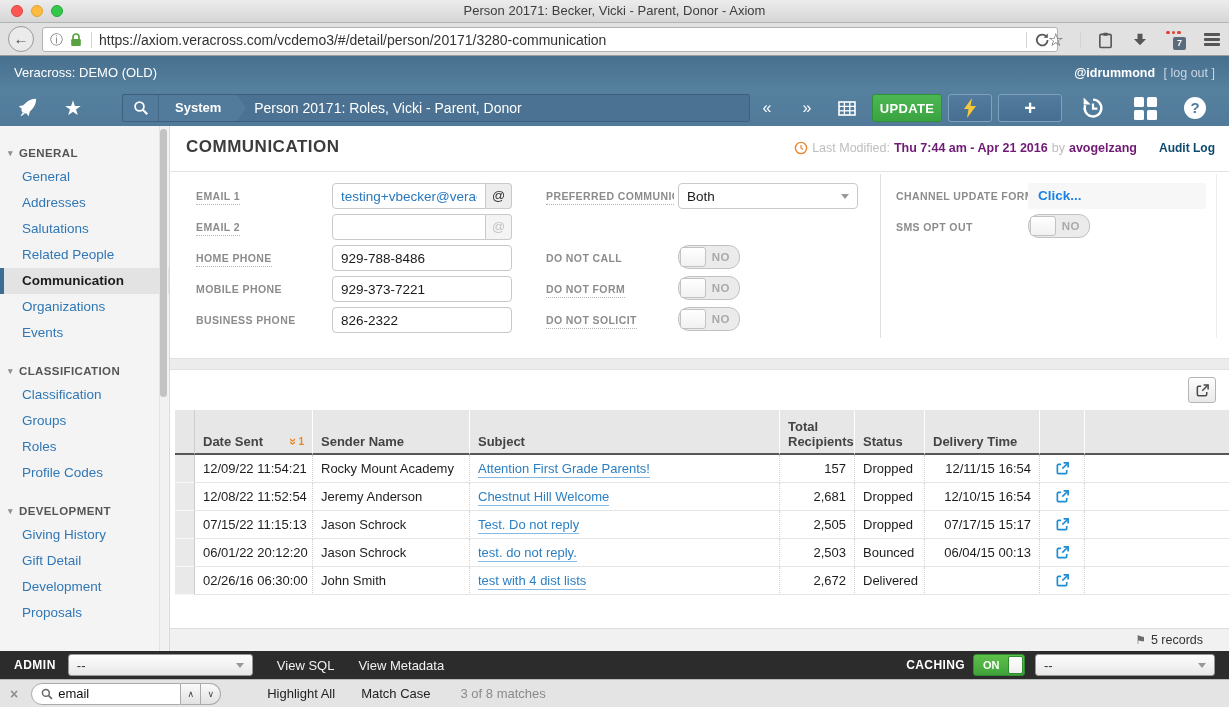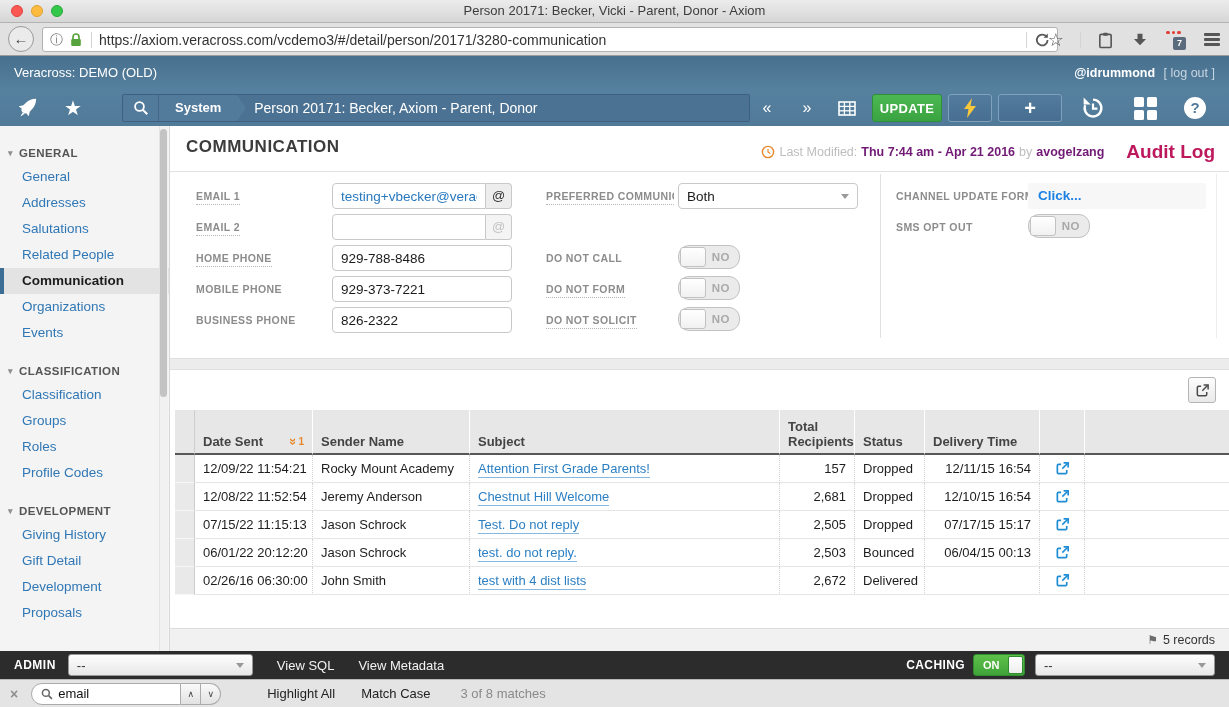--- a/index.html
+++ b/index.html
@@ -65,21 +65,21 @@
   .sb-item { height:26px; line-height:26px; padding-left:22px; font-size:13.5px; color:#3077b5; white-space:nowrap; }
   .sb-item.sel { background:#e3e3e3; border-left:4px solid #3c6d94; padding-left:18px; color:#1c1c1c; font-weight:bold; }
 
   
   .main { position:absolute; top:126px; left:170px; right:0; height:525px; background:#fff; }
   .pagehead { position:absolute; top:0; left:0; right:0; height:46px; border-bottom:1px solid #e2e2e2; }
   .ptitle { position:absolute; left:16px; top:11px; font-size:17px; font-weight:bold; color:#3c3c3c; letter-spacing:.5px; }
   .modrow { position:absolute; right:14px; top:15px; display:flex; align-items:center; font-size:12.5px; }
   .modrow .lt { color:#bdbdbd; margin:0 4px; }
   .modrow .dk { color:#701a75; font-weight:bold; }
-  .auditlog { color:#be185d; font-weight:bold; font-size:19px; margin-left:22px; }
+  .auditlog { color:#0c4a6e; font-weight:bold; font-size:12px; margin-left:22px; }
 
   
   .fr { position:absolute; height:26px; }
   .flabel { font-size:10.5px; font-weight:bold; color:#8c8c8c; letter-spacing:.4px; line-height:26px; white-space:nowrap; }
   .flabel.dotted span { border-bottom:1px dotted #b5b5b5; padding-bottom:2px; }
   .tinput { width:180px; height:26px; border:1px solid #c9c9c9; border-radius:4px; font-size:13.5px; padding:0 8px; color:#1a1a1a; font-family:inherit; background:#fff; }
   .emailwrap { display:flex; width:180px; }
   .emailwrap .tinput { width:154px; border-radius:4px 0 0 4px; }
   .at-addon { width:26px; height:26px; background:#ededed; border:1px solid #c9c9c9; border-left:none; border-radius:0 4px 4px 0; text-align:center; line-height:24px; font-size:13px; color:#333; }
   .at-addon.dim { color:#c3c3c3; background:#f4f4f4; }
@@ -106,21 +106,21 @@
   .sortchev { display:inline-block; transform:rotate(90deg); color:#e8872a; font-weight:bold; font-size:13px; }
   .sortnum { color:#e8872a; font-size:10px; font-weight:bold; margin-left:1px; }
   .gc { height:28px; line-height:27px; font-size:13px; color:#1d1d1d; border-bottom:1px solid #e5e5e5; border-right:1px dotted #d2d2d2; padding:0 8px; white-space:nowrap; overflow:hidden; }
   .gc.last { border-right:none; }
   .gc.num { text-align:right; }
   .rh { height:28px; background:#e9e9e9; border-right:1px solid #cdcdcd; border-bottom:1px solid #f7f7f7; }
   .rh.hd { height:45px; background:#e7e7e7; border-bottom:2px solid #575757; }
   .ic { display:flex; align-items:center; justify-content:center; line-height:normal; padding:0; }
   .subjlink { color:#2b7fc3; border-bottom:1px solid #85b9e2; padding-bottom:1px; text-decoration:none; }
 
-  .recstrip { position:absolute; left:0; right:0; bottom:0; height:23px; background:#f1f1f1; border-top:1px solid #dcdcdc; text-align:right; font-size:12.5px; color:#333; line-height:22px; padding-right:14px; }
+  .recstrip { position:absolute; left:0; right:0; bottom:0; height:23px; background:#f1f1f1; border-top:1px solid #dcdcdc; text-align:right; font-size:12.5px; color:#333; line-height:22px; padding-right:26px; }
   .flagic { color:#6b6b6b; margin-right:5px; font-size:12px; }
 
   
   .adminbar { position:absolute; top:651px; left:0; right:0; height:28px; background:#2c2c2c; display:flex; align-items:center; }
   .adm-label { margin-left:14px; color:#fff; font-weight:bold; font-size:12px; letter-spacing:.5px; }
   .dd { height:22px; background:linear-gradient(#fefefe,#e7e7e7); border:1px solid #979797; border-radius:3px; display:flex; align-items:center; padding:0 8px; font-size:13px; color:#333; }
   .dd1 { width:185px; margin-left:12px; }
   .dd2 { width:180px; margin-left:10px; margin-right:14px; }
   .adm-link { color:#f2f2f2; font-size:13px; margin-left:24px; }
   .caching { margin-left:auto; color:#fff; font-weight:bold; font-size:12px; letter-spacing:.4px; }
@@ -220,21 +220,21 @@
 
     <div class="sgroup">
       <div class="sg-search">
         <svg width="16" height="16" viewBox="0 0 16 16">
             <circle cx="6.5" cy="6.5" r="4.4" fill="none" stroke="#fff" stroke-width="1.8"></circle>
             <line x1="10" y1="10" x2="14.3" y2="14.3" stroke="#fff" stroke-width="2"></line>
           </svg>
       </div>
       <div class="sg-system">System</div>
       <div class="sg-arrow"></div>
-      <div class="sg-title">Person 20171: Becker, Axiom - Parent, Donor</div>
+      <div class="sg-title">Person 20171: Roles, Vicki - Parent, Donor</div>
     </div>
 
     <span class="nbi nb-chevron" style="left:755px;width:24px">«</span>
     <span class="nbi nb-chevron" style="left:795px;width:24px">»</span>
     <span class="nbi" style="left:834px;width:26px">
       <svg width="18" height="15" viewBox="0 0 18 15">
           <rect x="1" y="1" width="16" height="13" fill="none" stroke="#fff" stroke-width="1.6"></rect>
           <line x1="1" y1="5.4" x2="17" y2="5.4" stroke="#fff" stroke-width="1.3"></line>
           <line x1="1" y1="9.8" x2="17" y2="9.8" stroke="#fff" stroke-width="1.3"></line>
           <line x1="6.4" y1="1" x2="6.4" y2="14" stroke="#fff" stroke-width="1.3"></line>

